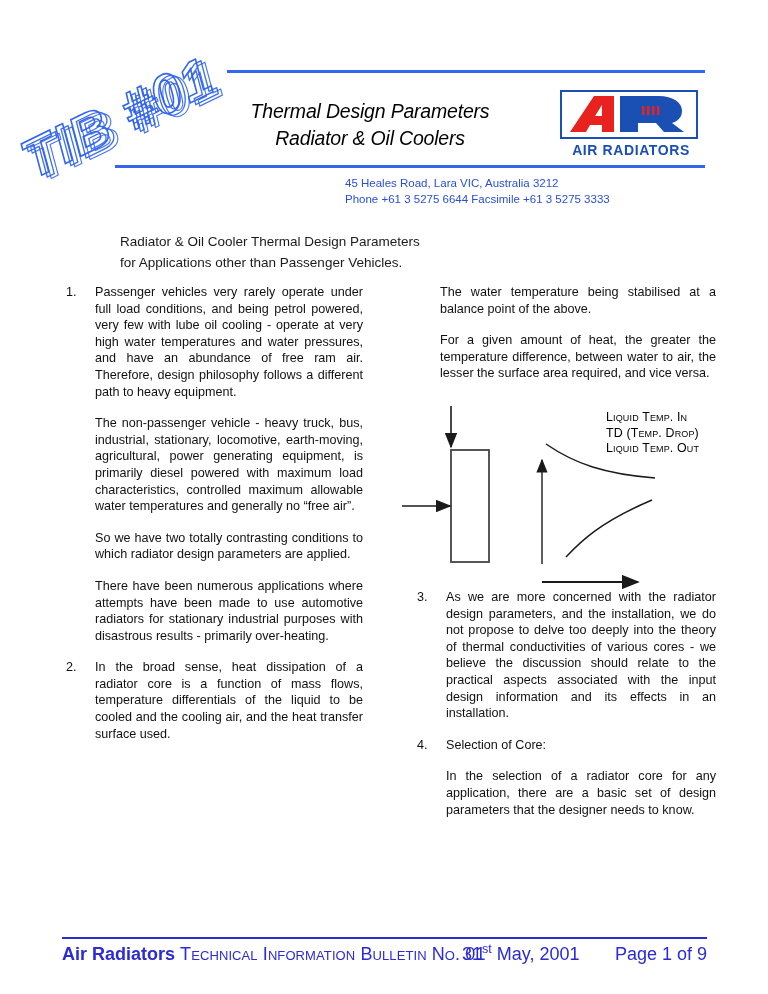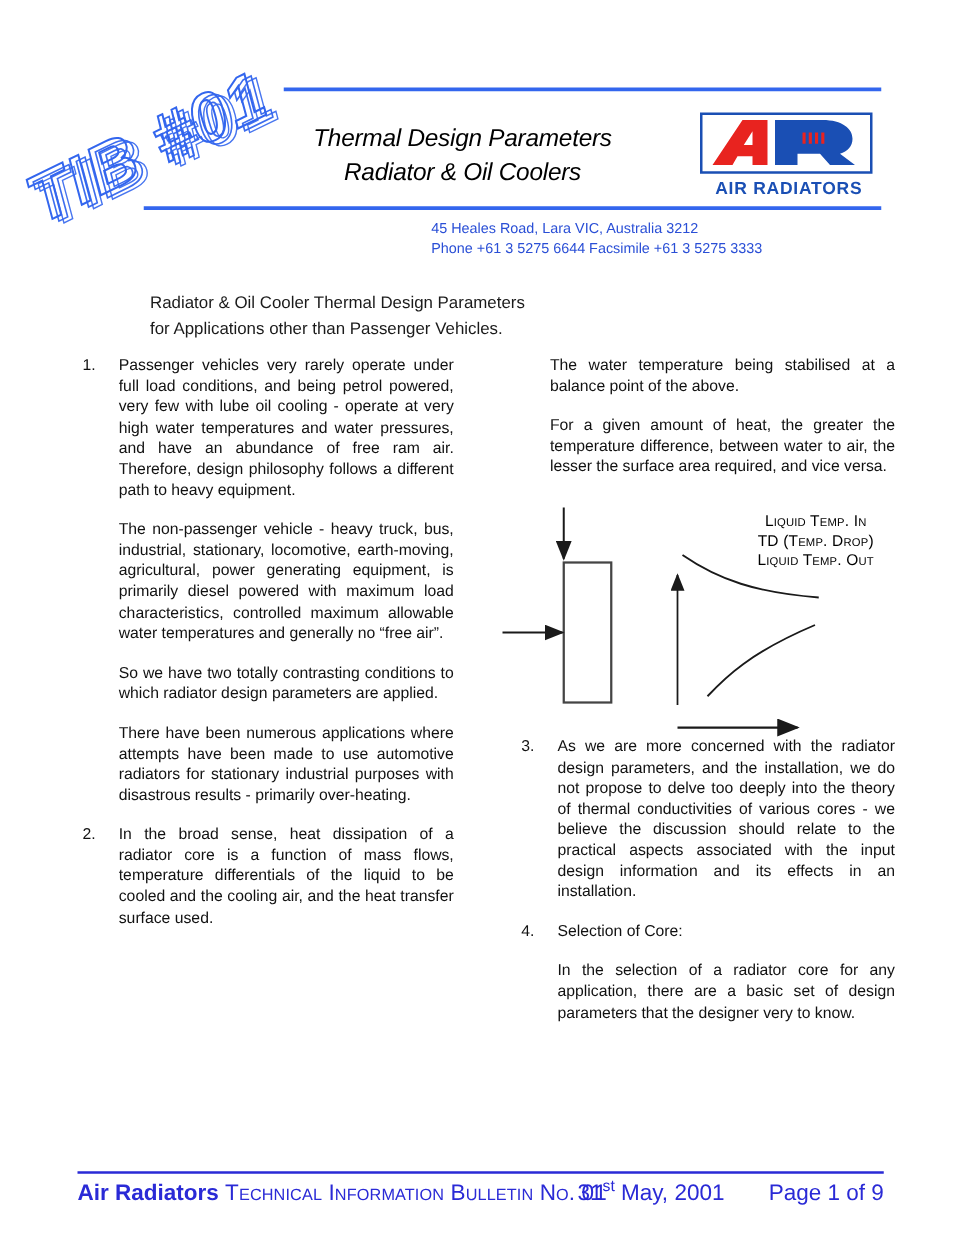--- a/index.html
+++ b/index.html
@@ -141,21 +141,20 @@
   .item p:last-child { margin-bottom: 0; }
   .nojust { text-align: left !important; }
 
   
   .diagram {
     position: absolute;
     left: 400px;
     top: 402px;
     width: 310px;
     height: 195px;
-    text-align: center;
   }
   .diagram svg { display: block; }
   .dlabel {
     position: absolute;
     font-size: 12.4px;
     line-height: 15.5px;
     font-variant: small-caps;
     letter-spacing: 0.15px;
     color: #000;
     white-space: nowrap;
@@ -273,21 +272,21 @@
     <div style="height:192px"></div>
 
     <div class="item">
       <span class="num">3.</span>
       <p>As we are more concerned with the radiator design parameters, and the installation, we do not propose to delve too deeply into the theory of thermal conductivities of various cores - we believe the discussion should relate to the practical aspects associated with the input design information and its effects in an installation.</p>
     </div>
 
     <div class="item">
       <span class="num">4.</span>
       <p class="nojust">Selection of Core:</p>
-      <p>In the selection of a radiator core for any application, there are a basic set of design parameters that the designer very to know.</p>
+      <p>In the selection of a radiator core for any application, there are a basic set of design parameters that the designer needs to know.</p>
     </div>
   </div>
 
   <div class="diagram">
     <svg width="310" height="195" viewBox="0 0 310 195" xmlns="http://www.w3.org/2000/svg" aria-hidden="true">
       <defs>
         <marker id="ah" markerWidth="10" markerHeight="8" refX="9" refY="4" orient="auto">
           <path d="M0,0 L10,4 L0,8 Z" fill="#1a1a1a"></path>
         </marker>
       </defs>

